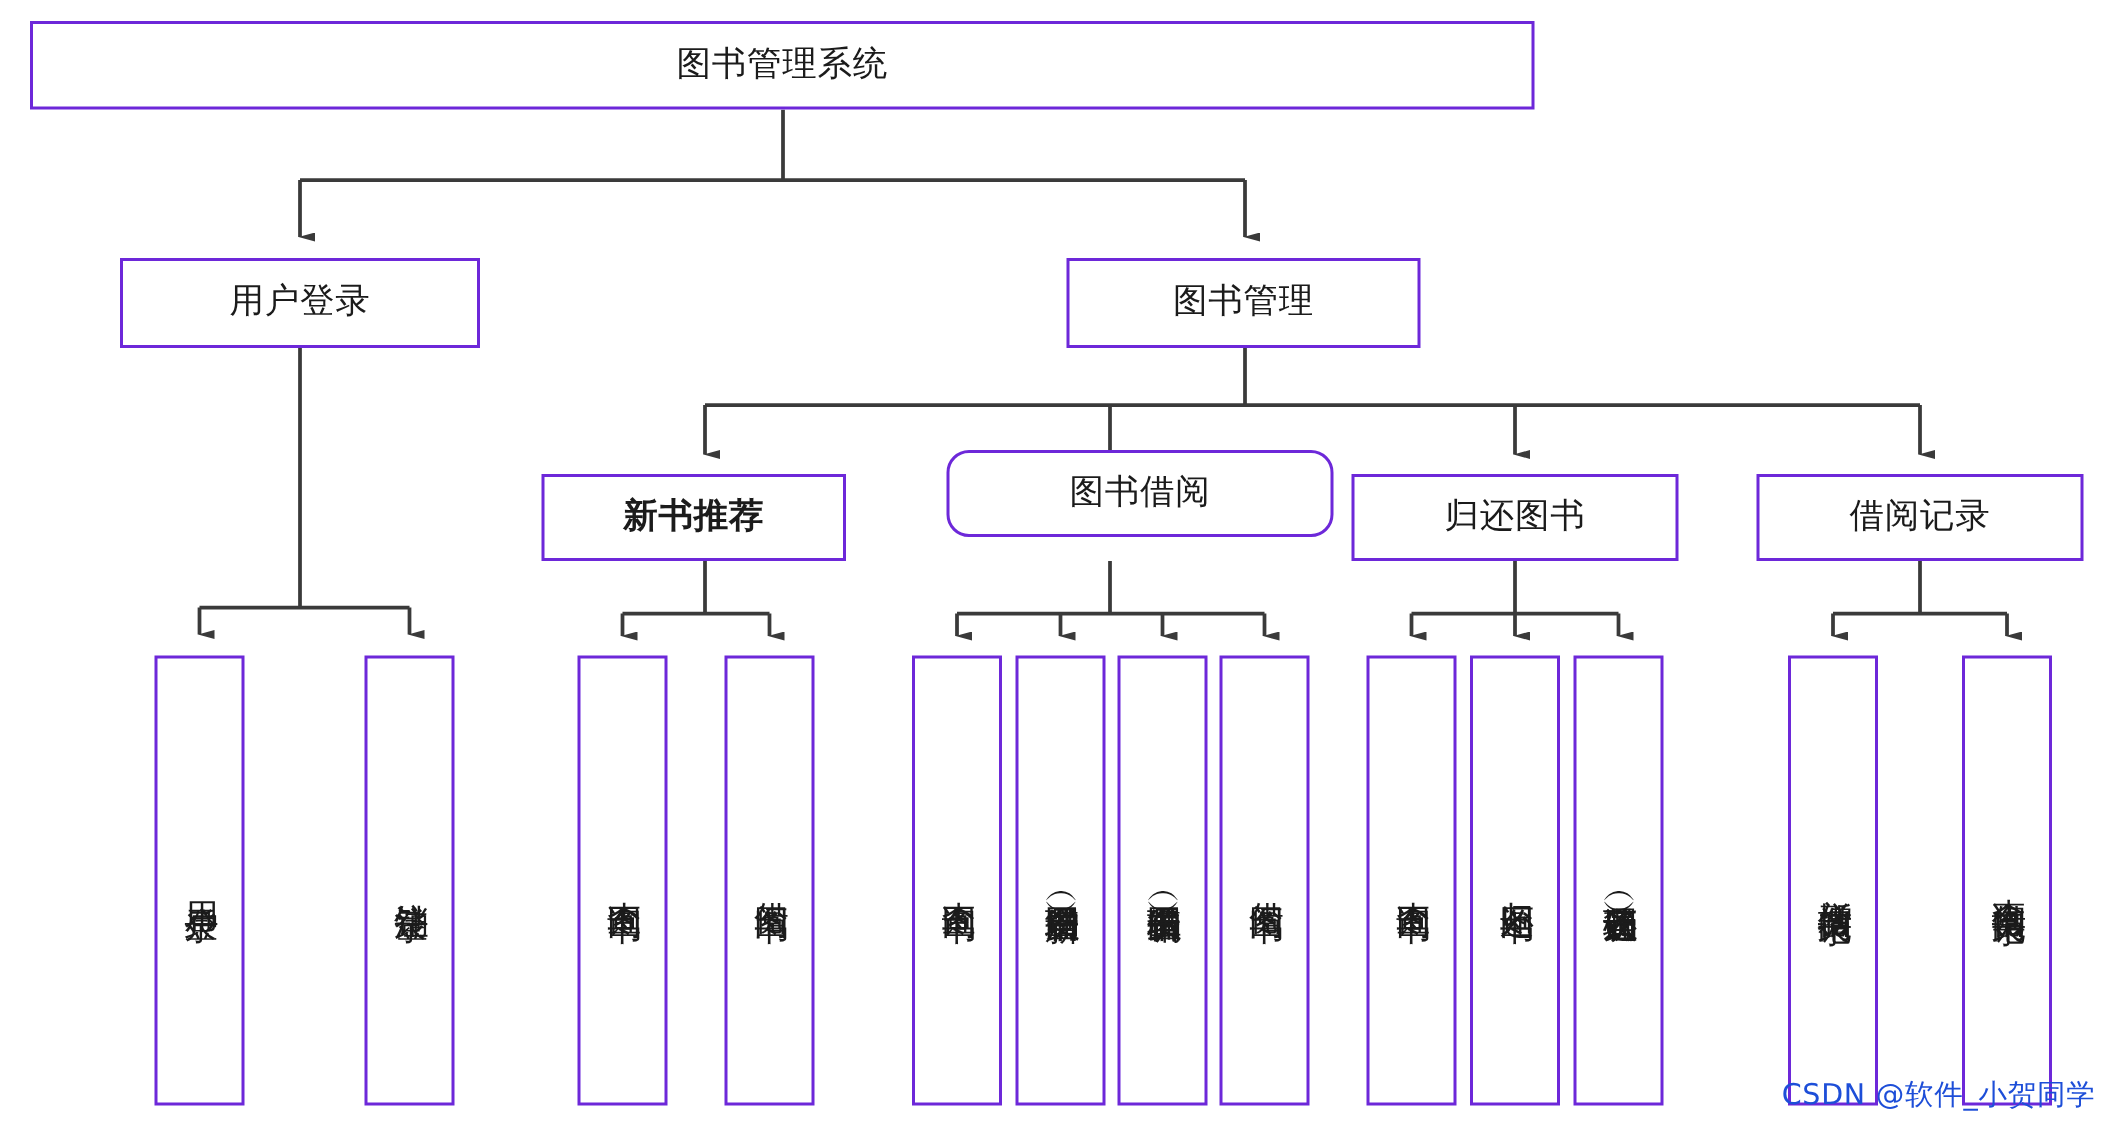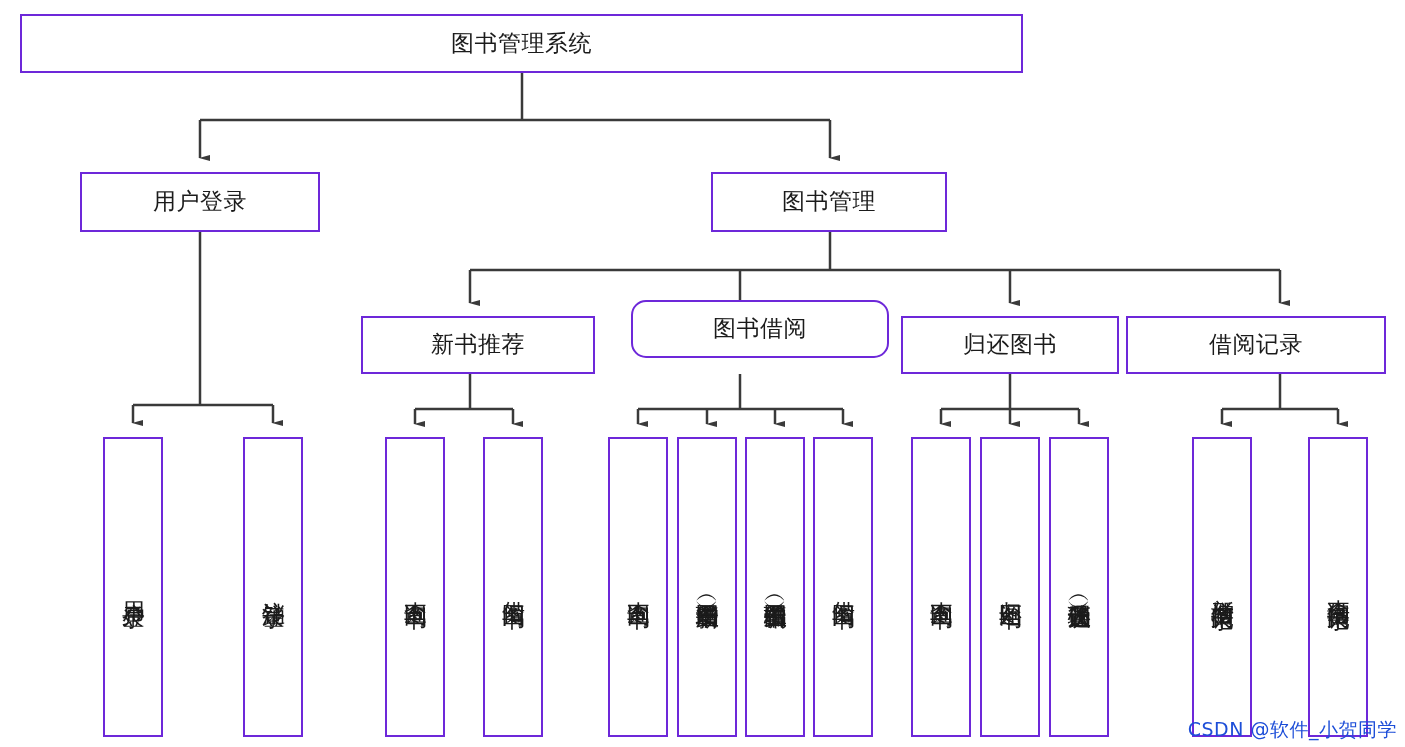--- a/index.html
+++ b/index.html
@@ -137,30 +137,30 @@
     <span class="label">图书管理系统</span>
   </div>
 
   <div class="node horiz" style="left:80px; top:172px; width:240px; height:60px;">
     <span class="label">用户登录</span>
   </div>
   <div class="node horiz" style="left:711px; top:172px; width:236px; height:60px;">
     <span class="label">图书管理</span>
   </div>
 
-  <div class="node horiz" style="left:361px; top:316px; width:234px; height:58px;">
+  <div class="node horiz" style="left:361px; top:316px; width:203px; height:58px;font-weight:bold;">
     <span class="label">新书推荐</span>
   </div>
   <div class="node horiz" style="left:631px; top:300px; width:258px; height:58px;border-radius:15px;">
     <span class="label">图书借阅</span>
   </div>
   <div class="node horiz" style="left:901px; top:316px; width:218px; height:58px;">
     <span class="label">归还图书</span>
   </div>
-  <div class="node horiz" style="left:1126px; top:316px; width:260px; height:58px;">
+  <div class="node horiz" style="left:1171px; top:316px; width:218px; height:58px;">
     <span class="label">借阅记录</span>
   </div>
 
   <div class="node leaf" style="left:103px; top:437px; width:60px; height:300px;">
     <span class="label">用户登录</span>
   </div>
   <div class="node leaf" style="left:243px; top:437px; width:60px; height:300px;">
     <span class="label">注销登录</span>
   </div>
 

